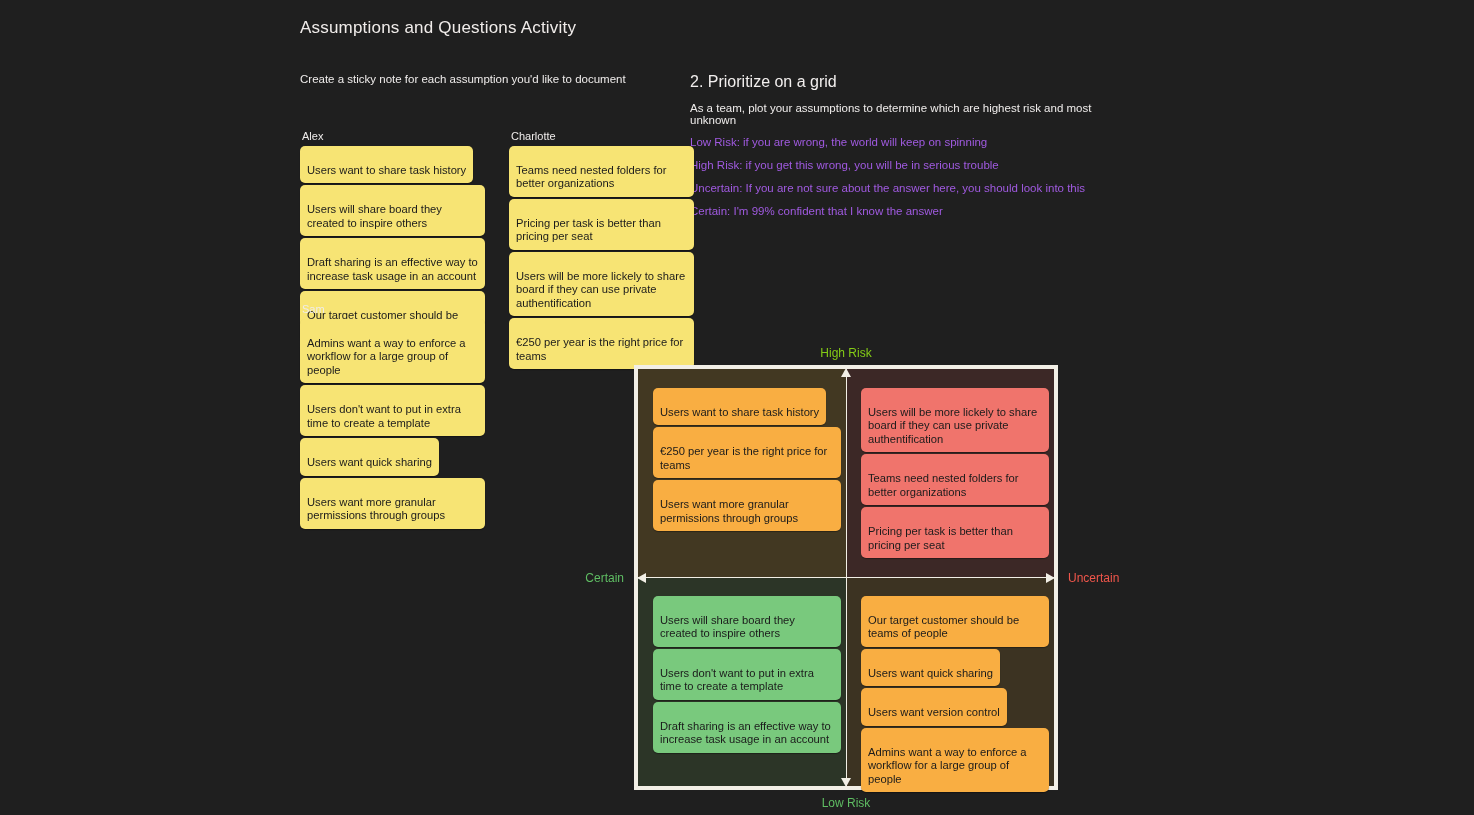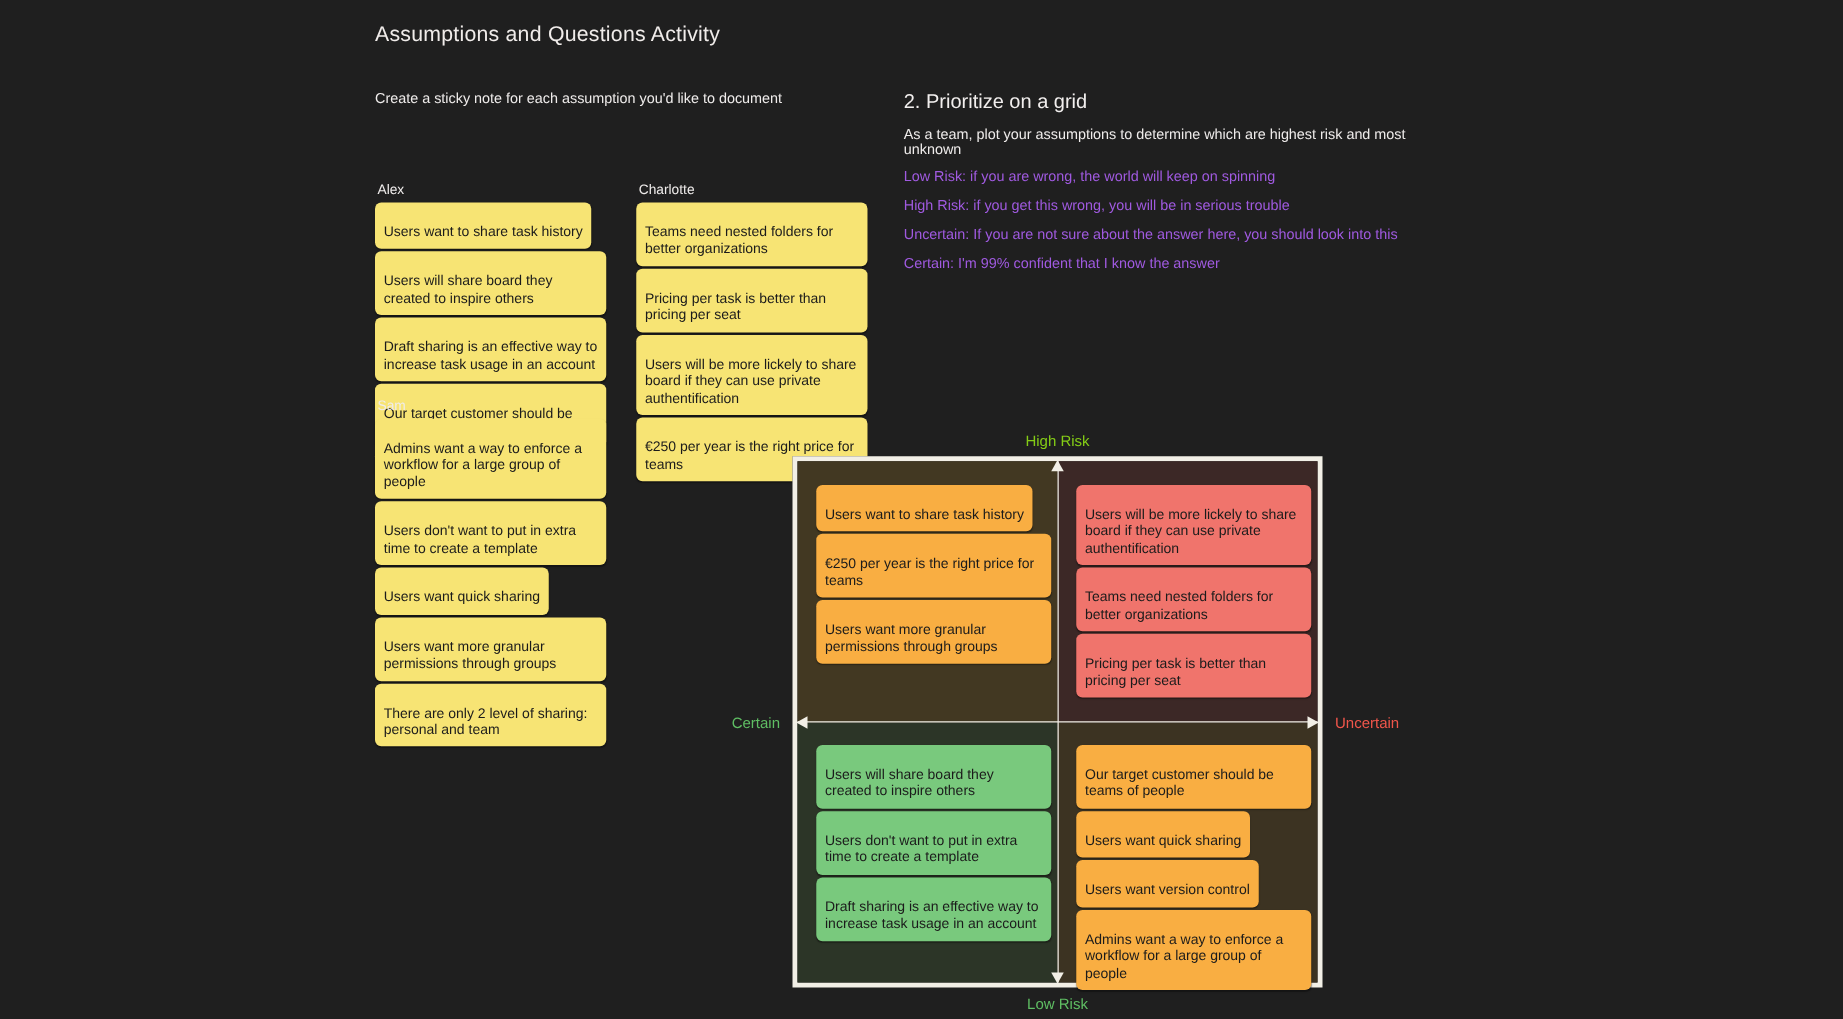--- a/index.html
+++ b/index.html
@@ -12,28 +12,28 @@
   }
   #board { position: relative; width: 1474px; height: 815px; }
 
   .page-title {
     position: absolute; left: 300px; top: 18px;
     font-size: 17px; color: #f0ecea; letter-spacing: .2px;
   }
 
   
   .sec1 { position: absolute; left: 300px; top: 73px; width: 400px; }
-  .sec2 { position: absolute; left: 723px; top: 73px; width: 430px; }
+  .sec2 { position: absolute; left: 690px; top: 73px; width: 430px; }
   .sec-title { font-size: 16px; color: #f2efee; margin: 0 0 11px 0; }
   .sec-sub { font-size: 11.5px; color: #efeceb; margin: 0 0 10px 0; }
   .legend-line { font-size: 11.5px; color: #a05ae0; margin: 0 0 11px 0; }
   .legend-line:last-child { margin-bottom: 0; }
 
   .cols { position: absolute; left: 300px; top: 130px; }
-  .col { position: absolute; top: 0; width: 185px; margin-top: 16px; }
+  .col { position: absolute; top: 0; width: 185px; }
   .col-a { left: 0; }
   .col-b { left: 209px; }
   .owner {
     font-size: 11px; color: #efeceb;
     margin: 0 0 4px 2px;
   }
   .stack { display: block; }
   .group2 { position: absolute; left: 0; top: 173px; width: 185px; }
 
   .note {
@@ -122,21 +122,20 @@
         <div class="note-row"><span class="note n-yellow">Users want version control</span></div>
       </div>
 
       <div class="group2">
         <div class="owner">Sam</div>
         <div class="stack">
           <div class="note-row"><span class="note n-yellow">Admins want a way to enforce a workflow for a large group of people</span></div>
           <div class="note-row"><span class="note n-yellow">Users don't want to put in extra time to create a template</span></div>
           <div class="note-row"><span class="note n-yellow">Users want quick sharing</span></div>
           <div class="note-row"><span class="note n-yellow">Users want more granular permissions through groups</span></div>
-          <div class="note-row"><span class="note n-yellow">There are only 2 level of sharing: personal and team</span></div>
         </div>
       </div>
     </div>
 
     <div class="col col-b">
       <div class="owner">Charlotte</div>
       <div class="stack">
         <div class="note-row"><span class="note n-yellow">Teams need nested folders for better organizations</span></div>
         <div class="note-row"><span class="note n-yellow">Pricing per task is better than pricing per seat</span></div>
         <div class="note-row"><span class="note n-yellow">Users will be more lickely to share board if they can use private authentification</span></div>

